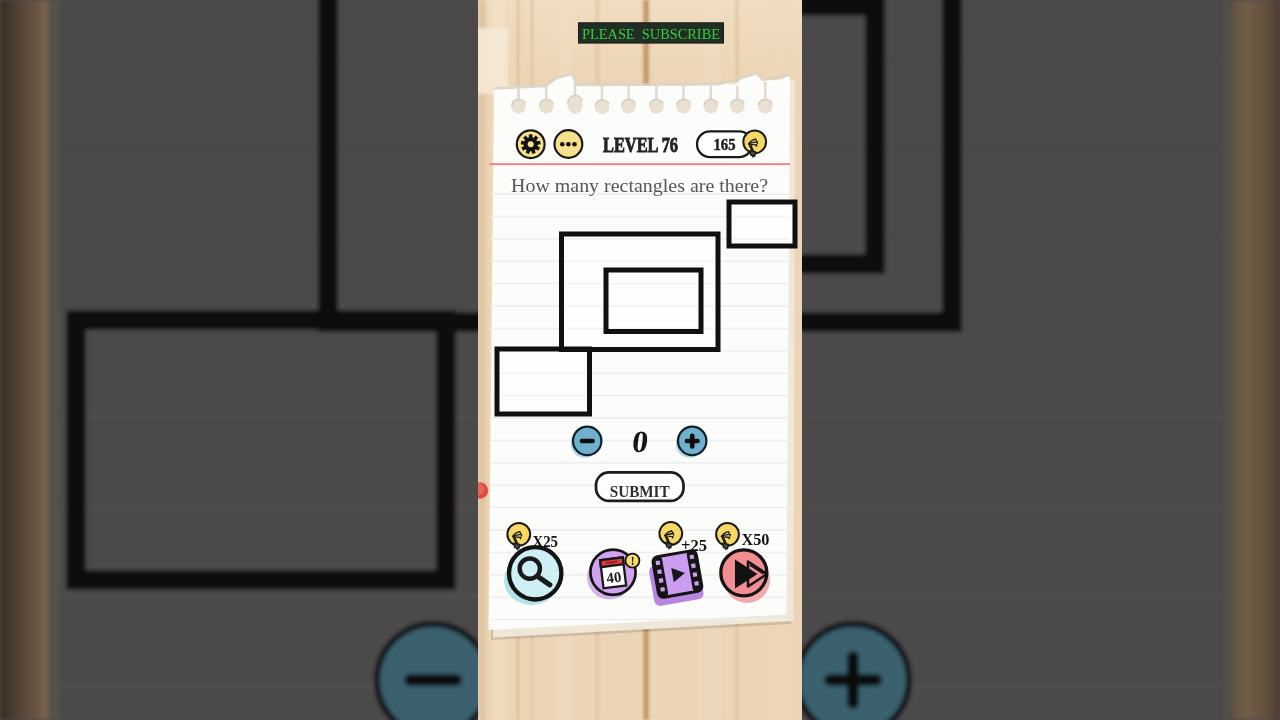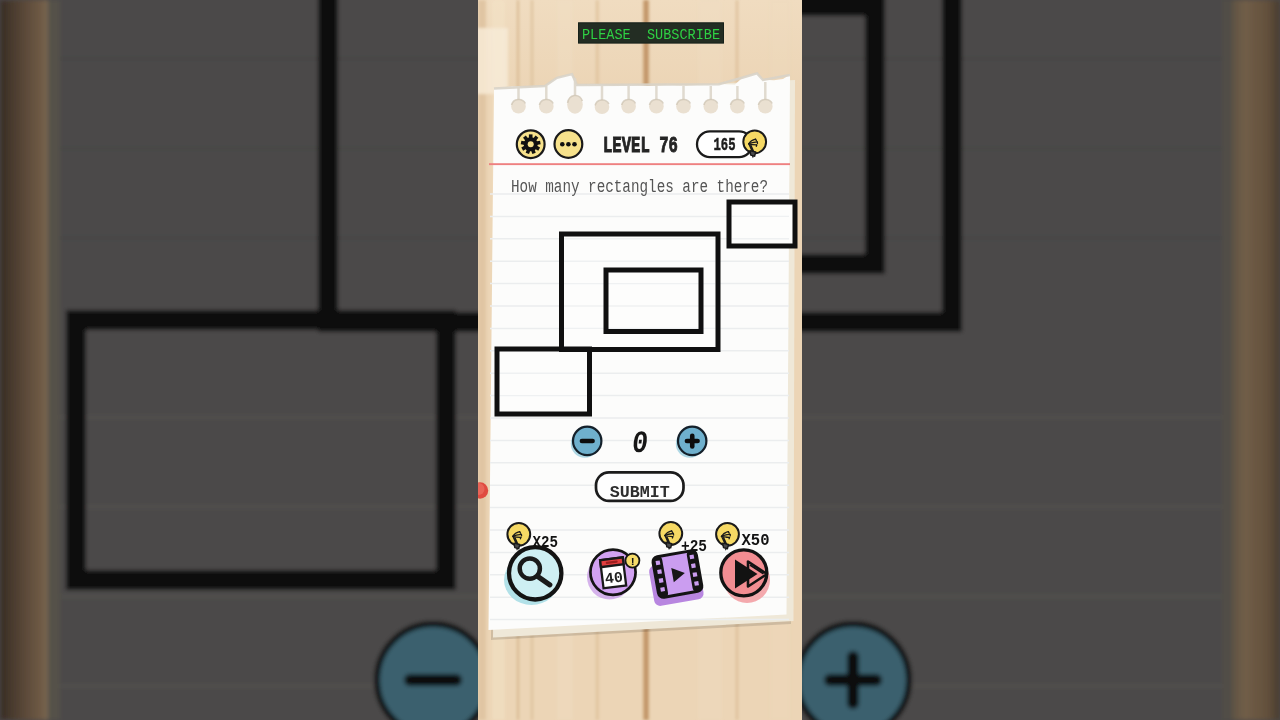--- a/index.html
+++ b/index.html
@@ -1,16 +1,16 @@
 <!DOCTYPE html>
 <html><head>
 <meta charset="utf-8">
 <style>
   html,body{margin:0;padding:0;background:#4b4a48;}
-  #stage{position:relative;width:1280px;height:720px;overflow:hidden;font-family:Liberation Mono, monospace;}
+  #stage{position:relative;width:1280px;height:720px;overflow:hidden;font-family:Liberation Serif, serif;}
   #bg,#fg{position:absolute;top:0;left:0;}
   #fg{left:478px;}
 </style>
 </head>
 <body>
 <div id="stage">
 
 <svg id="bg" width="1280" height="720" viewBox="0 0 1280 720">
   <defs>
     <filter id="bgblur" x="-5%" y="-5%" width="110%" height="110%">

